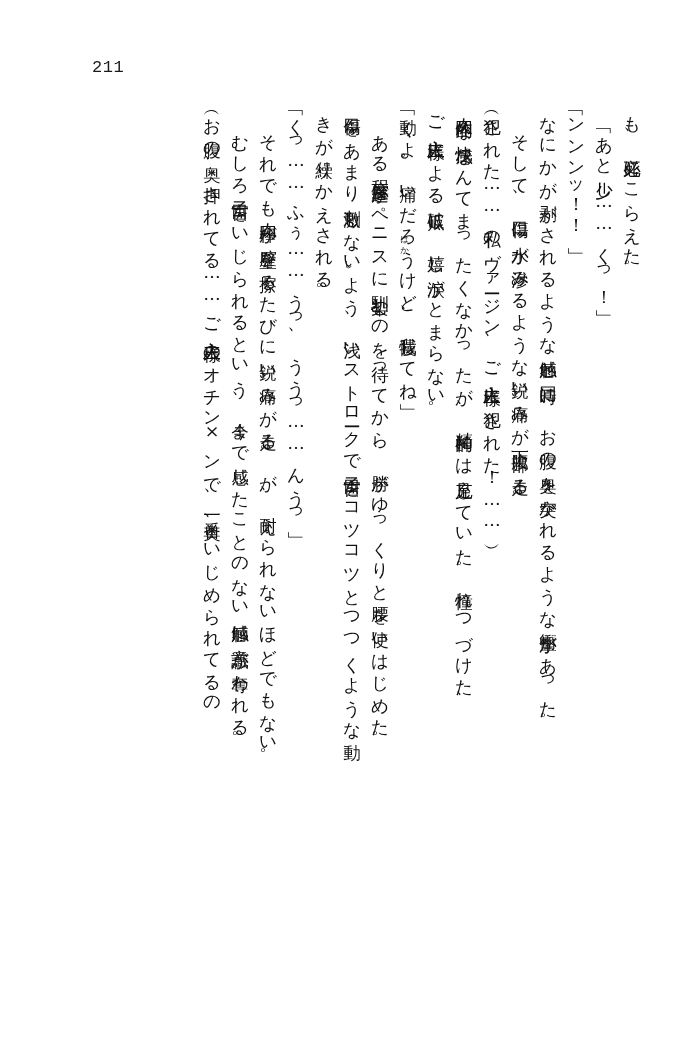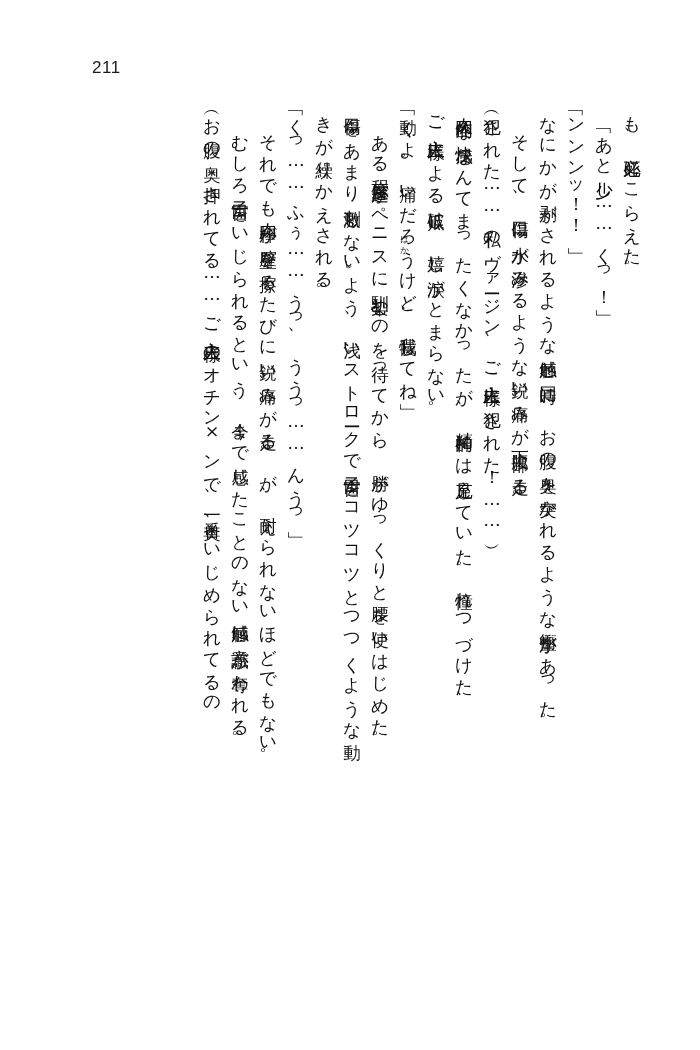--- a/index.html
+++ b/index.html
@@ -23,21 +23,21 @@
     width: 700px;
     height: 1050px;
     background: #ffffff;
   }
 
   .page-number {
     position: absolute;
     top: 58px;
     left: 92px;
     font-size: 17px;
-    font-family: Liberation Sans, sans-serif;
+    font-family: Liberation Mono, monospace;
     letter-spacing: 0.5px;
     color: #1a1a1a;
   }
 
   
   .body-text {
     position: absolute;
     top: 104px;
     right: 60px;
     height: 880px;

